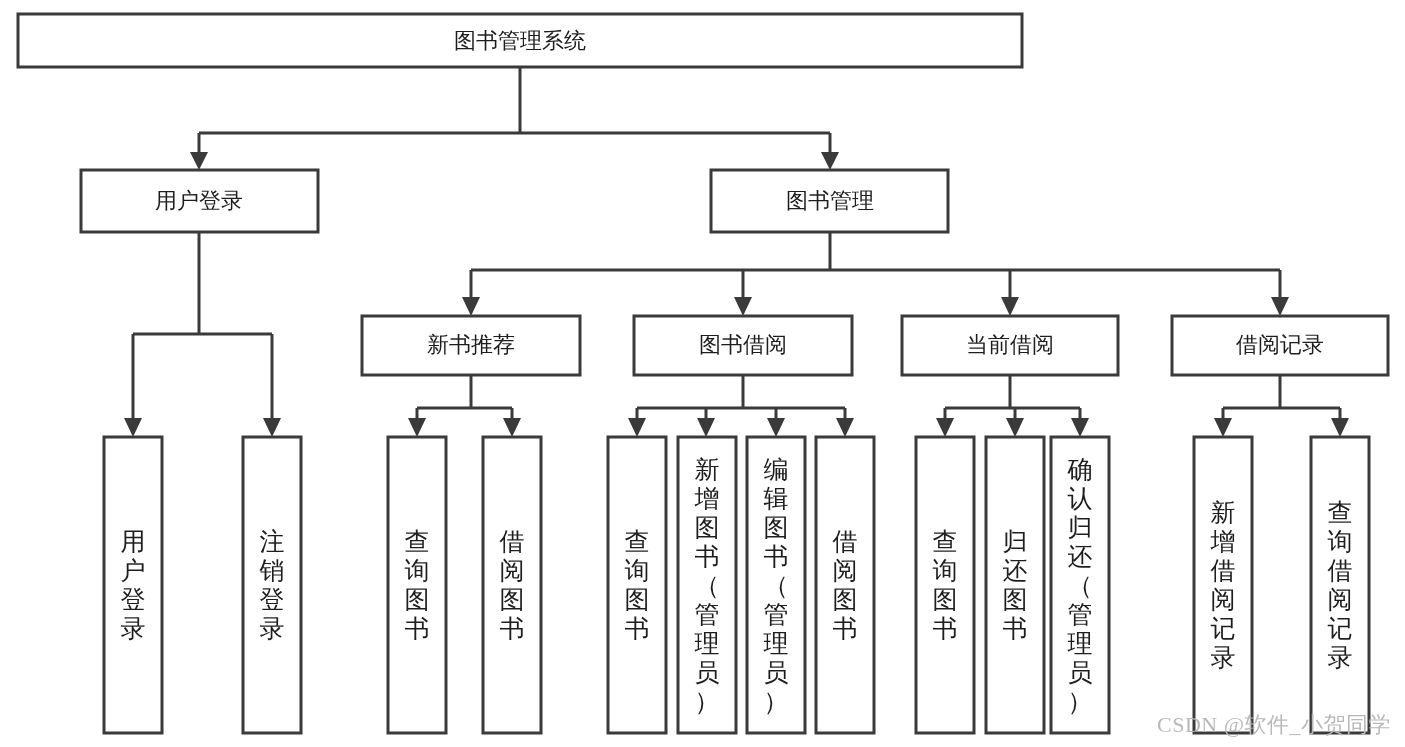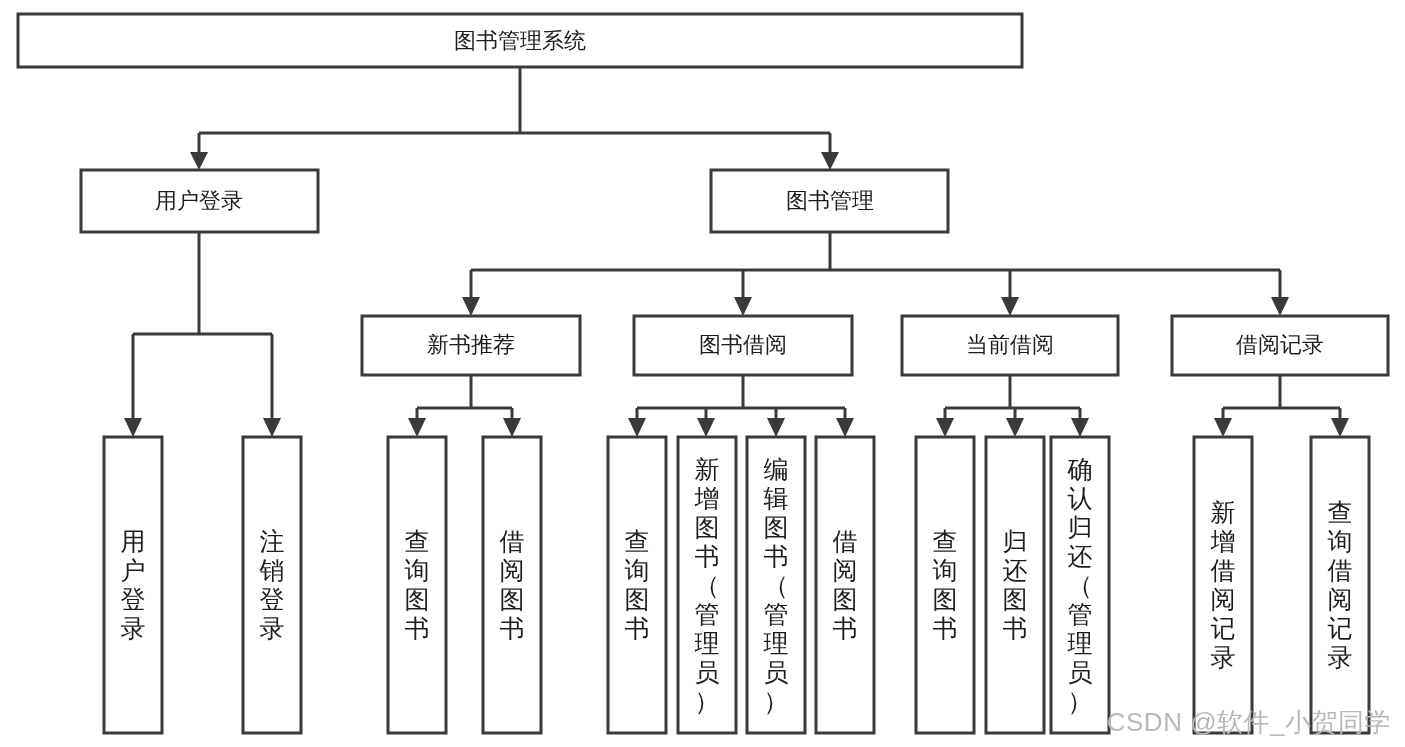--- a/index.html
+++ b/index.html
@@ -52,22 +52,22 @@
   .node-label-v {
     font-family: "Liberation Sans", "DejaVu Sans", sans-serif;
     font-size: 25px;
     fill: #1d1d1d;
     text-anchor: middle;
   }
   .watermark {
     position: absolute;
     right: 14px;
     bottom: 7px;
-    font-family: Liberation Sans, sans-serif;
-    font-size: 26px;
+    font-family: Liberation Serif, serif;
+    font-size: 22px;
     color: #b9b9b9;
     white-space: nowrap;
     letter-spacing: 0.5px;
     user-select: none;
   }
 </style>
 </head>
 <body>
 
 <div id="diagram-root">

